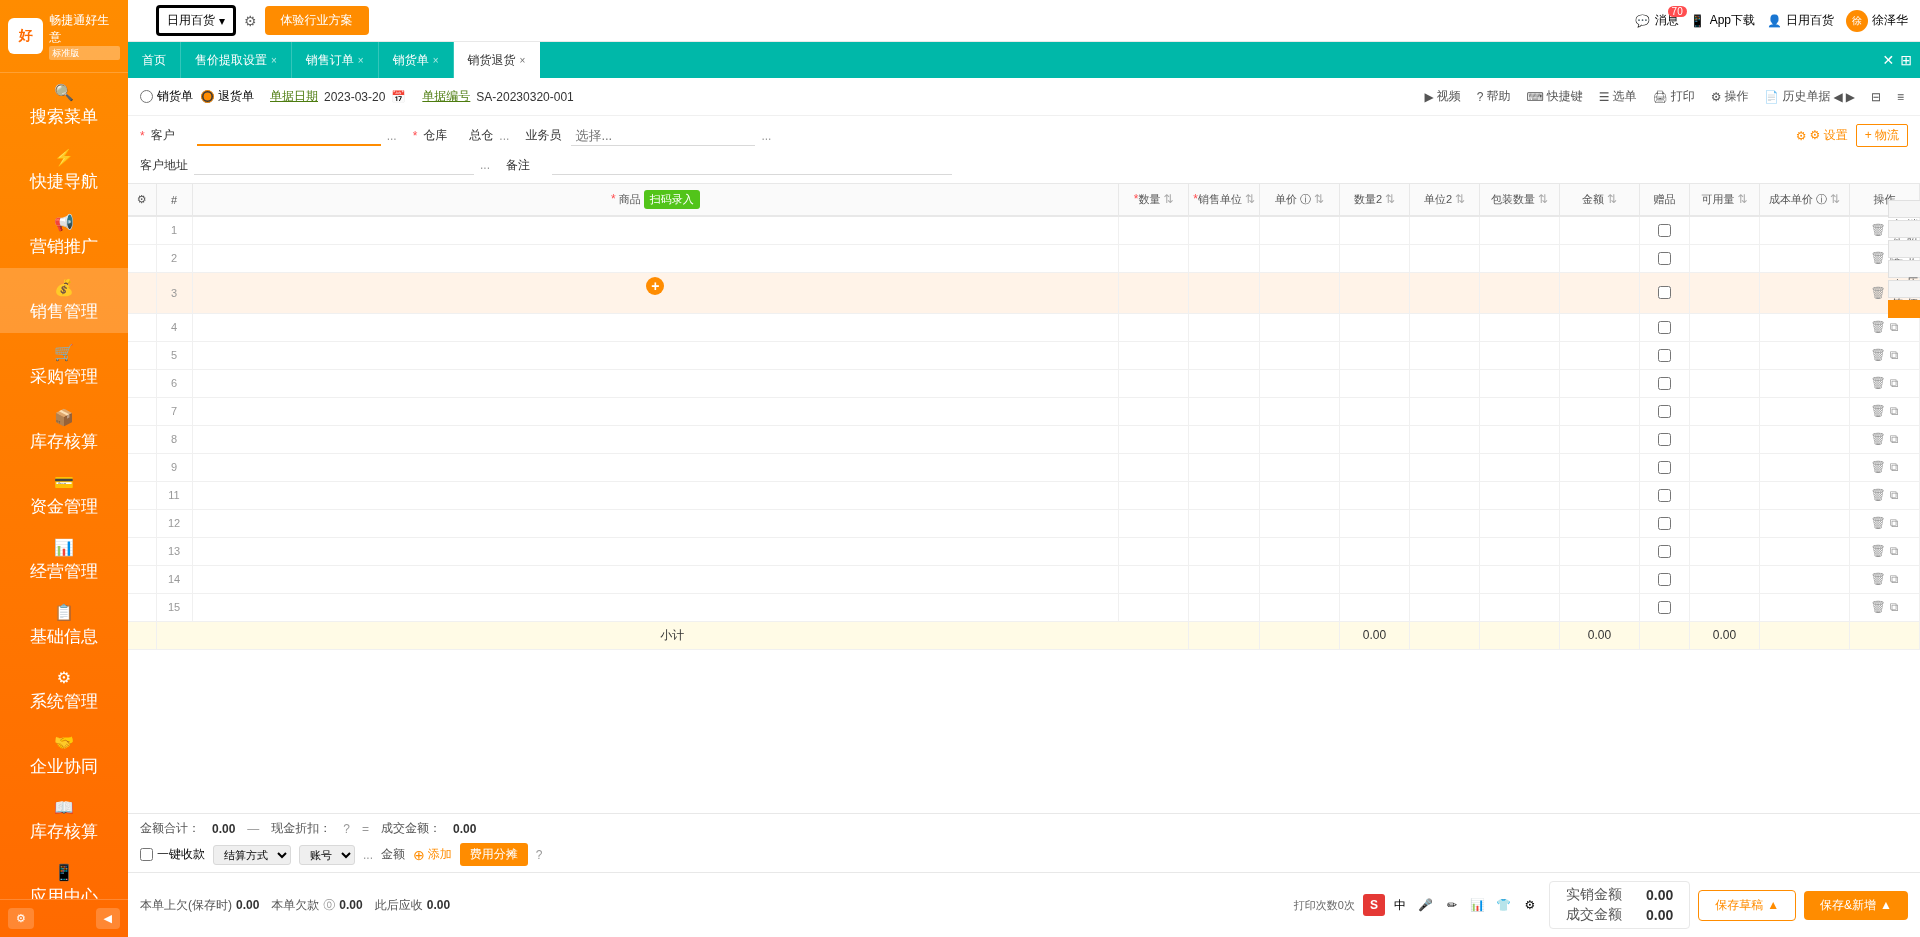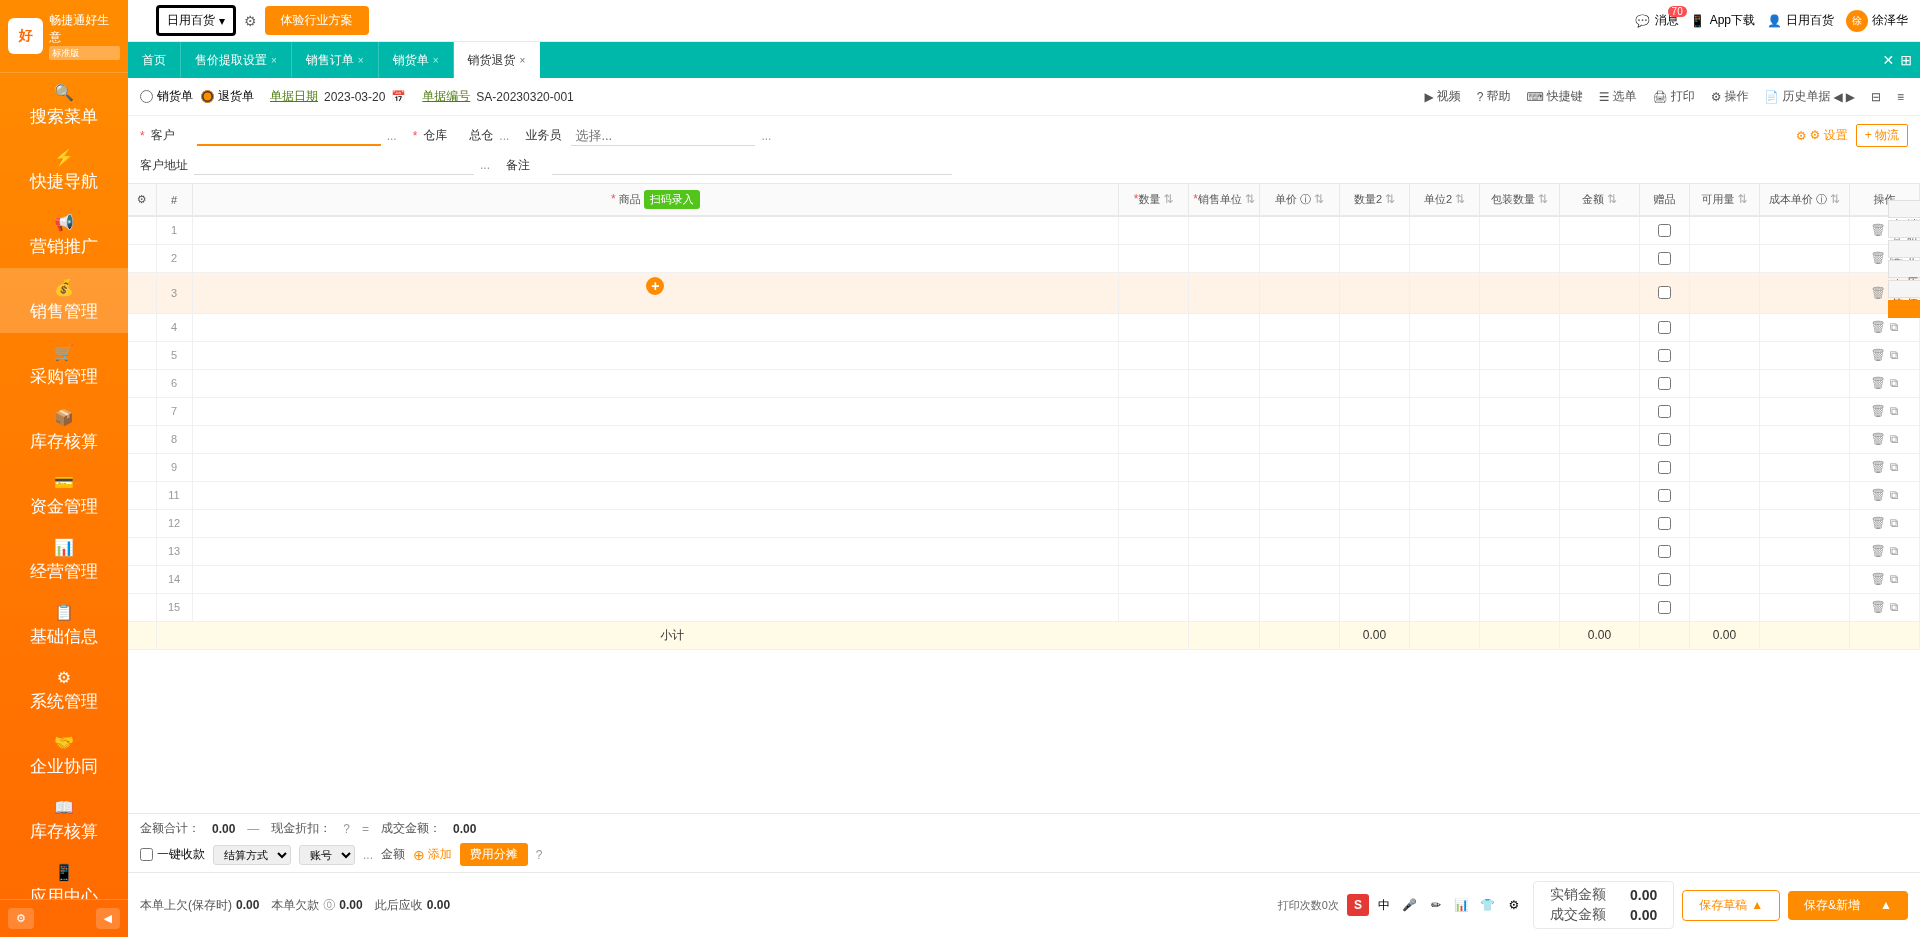--- a/index.html
+++ b/index.html
@@ -116,21 +116,21 @@
     
     .bottom-bar { flex-shrink: 0; background: white; border-top: 1px solid #e8e8e8; padding: 8px 12px; display: flex; align-items: center; }
     .bottom-stats { display: flex; align-items: center; gap: 12px; }
     .bottom-stat { display: flex; align-items: center; gap: 4px; color: #555; font-size: 11px; }
     .bottom-stat-val { color: #333; font-weight: bold; }
     .bottom-right { margin-left: auto; display: flex; align-items: center; gap: 8px; }
     .print-info { color: #666; font-size: 11px; }
     .ime-bar { display: flex; align-items: center; gap: 4px; }
     .ime-icon { width: 22px; height: 22px; display: flex; align-items: center; justify-content: center; cursor: pointer; font-size: 12px; }
     .btn-save-draft { background: white; border: 1px solid #ff8c00; color: #ff8c00; border-radius: 4px; padding: 6px 16px; cursor: pointer; font-size: 12px; display: flex; align-items: center; gap: 4px; }
-    .btn-save-new { background: #ff8c00; color: white; border: none; border-radius: 4px; padding: 6px 16px; cursor: pointer; font-size: 12px; display: flex; align-items: center; gap: 20px; }
+    .btn-save-new { background: #ff8c00; color: white; border: none; border-radius: 4px; padding: 6px 16px; cursor: pointer; font-size: 12px; display: flex; align-items: center; gap: 4px; }
     .summary-row { display: flex; align-items: center; justify-content: space-between; gap: 24px; }
     .summary-label { color: #555; font-size: 14px; }
     .summary-value { color: #333; font-size: 14px; font-weight: bold; }
 
     
     .right-float { position: fixed; right: 0; top: 200px; display: flex; flex-direction: column; gap: 2px; }
     .float-btn { width: 32px; background: #f5f5f5; border: 1px solid #e0e0e0; border-right: none; padding: 8px 4px; cursor: pointer; display: flex; align-items: center; justify-content: center; font-size: 11px; color: #555; writing-mode: vertical-rl; text-orientation: mixed; }
     .float-btn-orange { background: #ff8c00; color: white; border-color: #ff8c00; }
     .setting-link { color: #ff8c00; cursor: pointer; font-size: 11px; display: flex; align-items: center; gap: 3px; }
     .add-logistics { color: #ff8c00; cursor: pointer; font-size: 11px; display: flex; align-items: center; gap: 3px; border: 1px solid #ff8c00; border-radius: 2px; padding: 2px 8px; }

